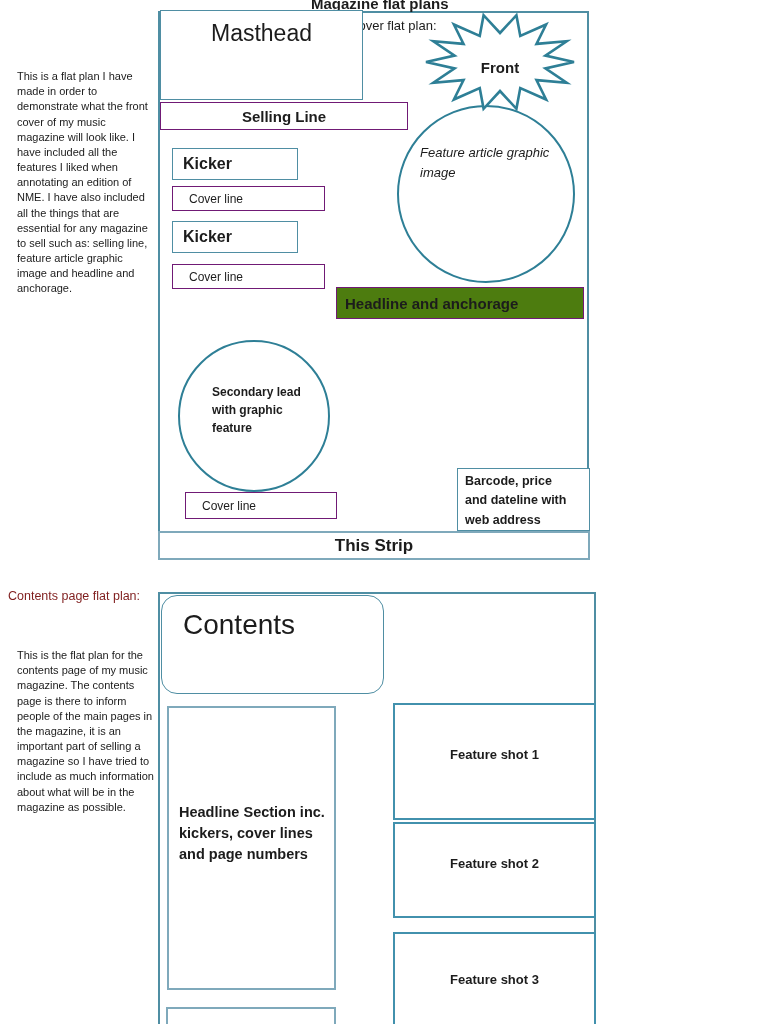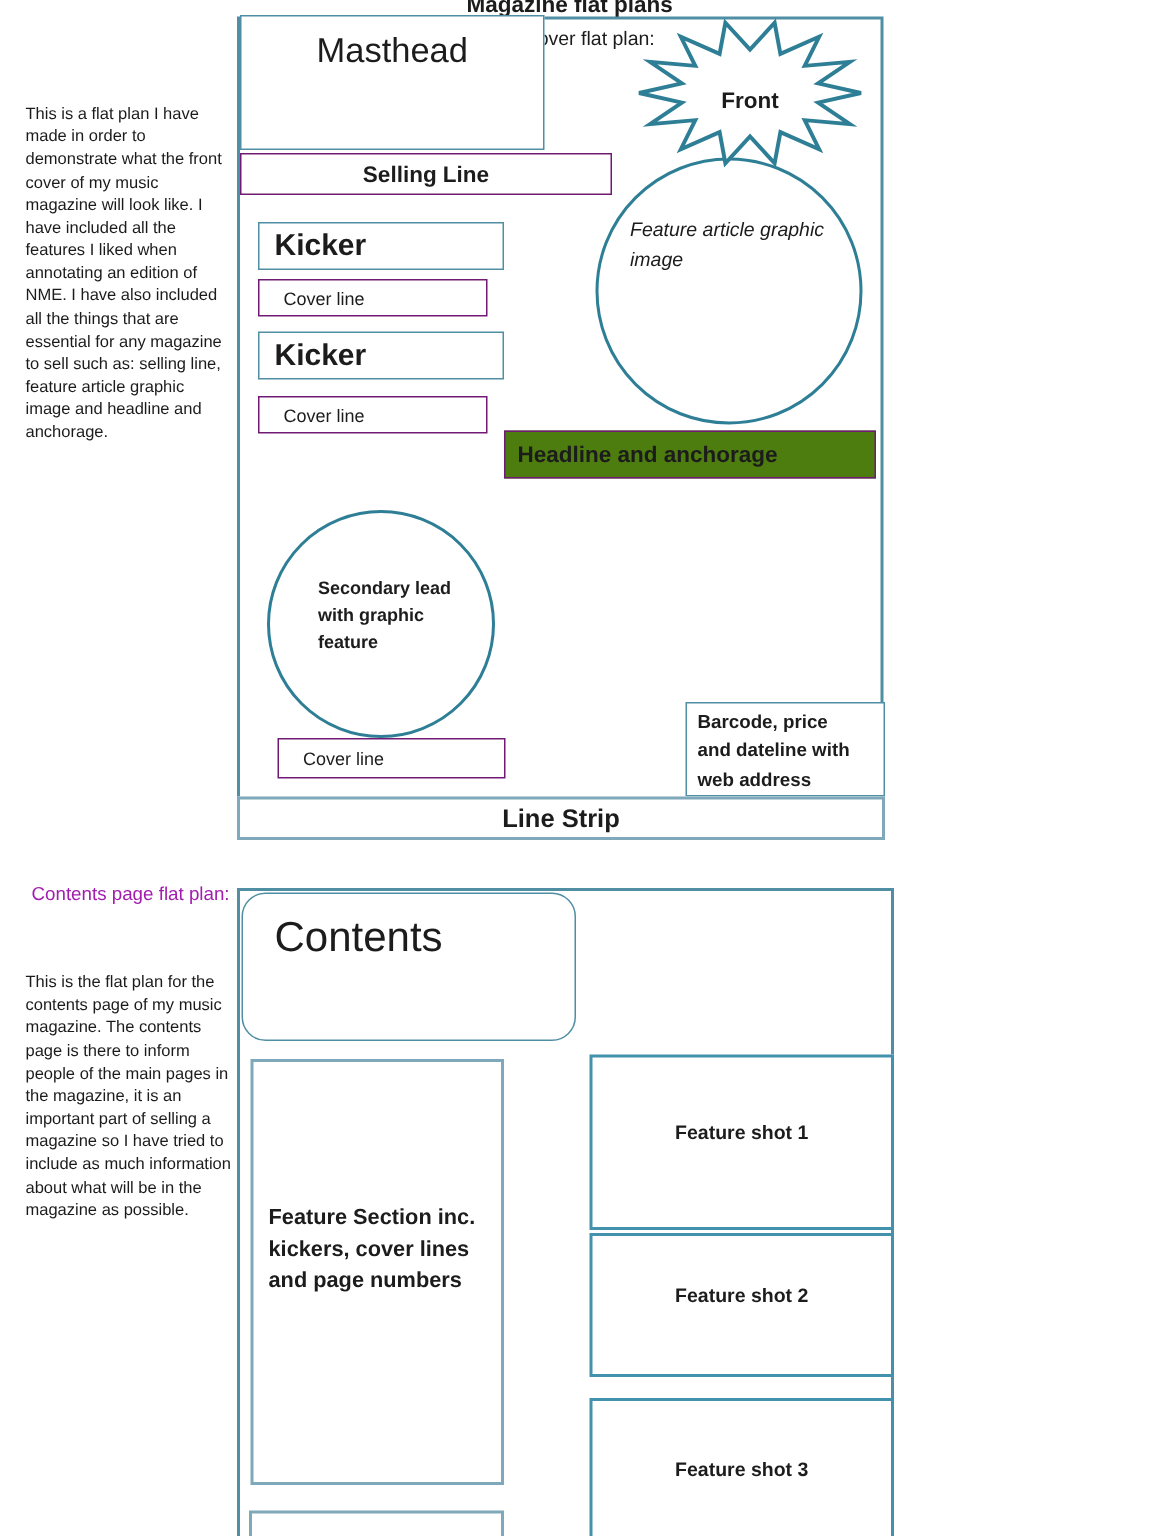--- a/index.html
+++ b/index.html
@@ -11,33 +11,33 @@
   .edge-med{border:1.5px solid #4f8ea3;}
   .edge-thin{border:1px solid #701a75;}
   .edge-light{border:2px solid #7fa9bb;}
 
   
   .doc-title{left:311px;top:-5px;font-size:15px;font-weight:bold;z-index:1;white-space:nowrap;}
   .doc-subtitle{left:318px;top:18px;font-size:13px;z-index:1;white-space:nowrap;}
   .para{width:137px;font-size:11px;line-height:1.38;color:#1b1b1b;}
   #para-front{left:17px;top:69px;}
   #para-contents{left:17px;top:648px;}
-  .contents-label{left:8px;top:589px;font-size:12.5px;color:#a21caf;white-space:nowrap;margin-left:13px;}
+  .contents-label{left:8px;top:589px;font-size:12.5px;color:#7f1d1d;white-space:nowrap;}
 
   
   .fc-outer{left:158px;top:11px;width:431px;height:549px;border:2px solid #4f8ea3;background:#fff;}
   .masthead{left:160px;top:10px;width:203px;height:90px;background:#fff;z-index:2;
             font-size:23px;text-align:center;padding-top:9px;}
   .star-wrap{left:424px;top:12px;width:152px;height:100px;z-index:2;}
   .star-label{position:absolute;inset:0;display:flex;align-items:center;justify-content:center;
               font-weight:bold;font-size:15px;padding-top:10px;}
   .selling{left:160px;top:102px;width:248px;height:28px;display:flex;align-items:center;
            justify-content:center;font-weight:bold;font-size:15px;background:#fff;}
-  .kicker{width:164px;height:32px;display:flex;align-items:center;padding-left:10px;
-          font-weight:bold;font-size:20px;background:#fff;}
+  .kicker{width:126px;height:32px;display:flex;align-items:center;padding-left:10px;
+          font-weight:bold;font-size:16px;background:#fff;}
   #kicker1{left:172px;top:148px;} #kicker2{left:172px;top:221px;}
   .coverline{width:153px;height:25px;display:flex;align-items:center;padding-left:16px;
              font-size:12px;background:#fff;}
   #coverline1{left:172px;top:186px;} #coverline2{left:172px;top:264px;}
   #coverline3{left:185px;top:492px;width:152px;height:27px;}
   .feature-circle{left:397px;top:105px;width:178px;height:178px;border-radius:50%;}
   .feature-circle .txt{display:block;padding:36px 12px 0 21px;font-size:13px;line-height:1.5;font-style:italic;}
   .headline{left:336px;top:287px;width:248px;height:32px;display:flex;align-items:center;
             padding-left:8px;font-weight:bold;font-size:15px;background:#4d7c0f;}
   .secondary-circle{left:178px;top:340px;width:152px;height:152px;border-radius:50%;}
@@ -94,29 +94,29 @@
 <div class="abs headline edge-thin">Headline and anchorage</div>
 
 <div class="abs secondary-circle edge-strong">
   <span class="txt">Secondary lead with graphic feature</span>
 </div>
 
 <div class="abs coverline edge-thin" id="coverline3">Cover line</div>
 
 <div class="abs barcode edge-med">Barcode, price and dateline with web address</div>
 
-<div class="abs menu-strip edge-light">Line Strip</div>
+<div class="abs menu-strip edge-light">This Strip</div>
 
 <div class="abs contents-label">Contents page flat plan:</div>
 
 <div class="abs para" id="para-contents">This is the flat plan for the contents page of my music magazine. The contents page is there to inform people of the main pages in the magazine, it is an important part of selling a magazine so I have tried to include as much information about what will be in the magazine as possible.</div>
 
 <div class="abs ct-outer"></div>
 
 <div class="abs contents-box edge-med">Contents</div>
 
-<div class="abs feature-section edge-light">Feature Section inc. kickers, cover lines and page numbers</div>
+<div class="abs feature-section edge-light">Headline Section inc. kickers, cover lines and page numbers</div>
 
 <div class="abs fshot" id="fshot1">Feature shot 1</div>
 <div class="abs fshot" id="fshot2">Feature shot 2</div>
 <div class="abs fshot" id="fshot3">Feature shot 3</div>
 
 <div class="abs partial-box edge-light"></div>
 
 </body></html>

